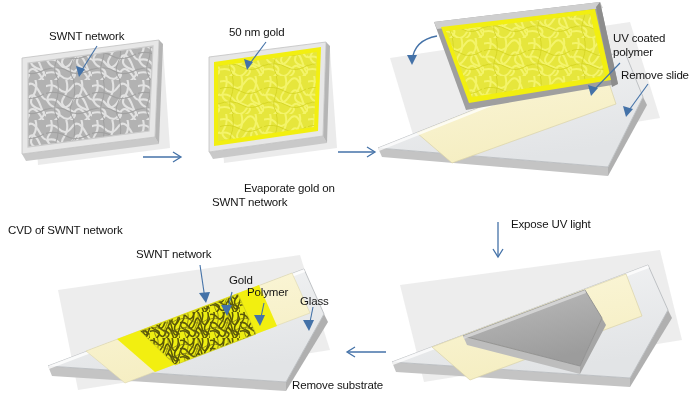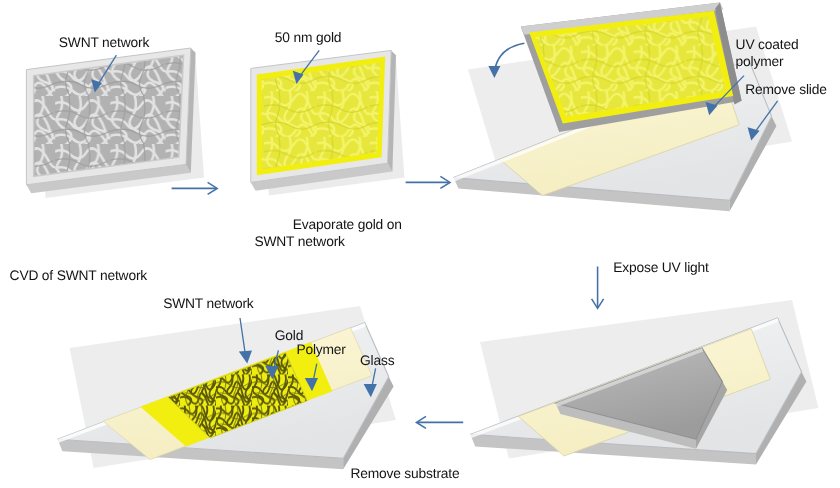--- a/index.html
+++ b/index.html
@@ -251,15 +251,15 @@
   <div class="lbl" style="left:613px;top:32px;">UV coated</div>
   <div class="lbl" style="left:613px;top:46px;">polymer</div>
   <div class="lbl" style="left:621px;top:69px;">Remove slide</div>
 
   <div class="lbl" style="left:511px;top:218px;">Expose UV light</div>
 
   <div class="lbl" style="left:136px;top:248px;">SWNT network</div>
   <div class="lbl" style="left:229px;top:274px;">Gold</div>
   <div class="lbl" style="left:247px;top:286px;">Polymer</div>
   <div class="lbl" style="left:300px;top:295px;">Glass</div>
-  <div class="lbl" style="left:292px;top:379px;margin-top:10px;">Remove substrate</div>
+  <div class="lbl" style="left:292px;top:379px;">Remove substrate</div>
 
 </div>
 
 </body></html>

